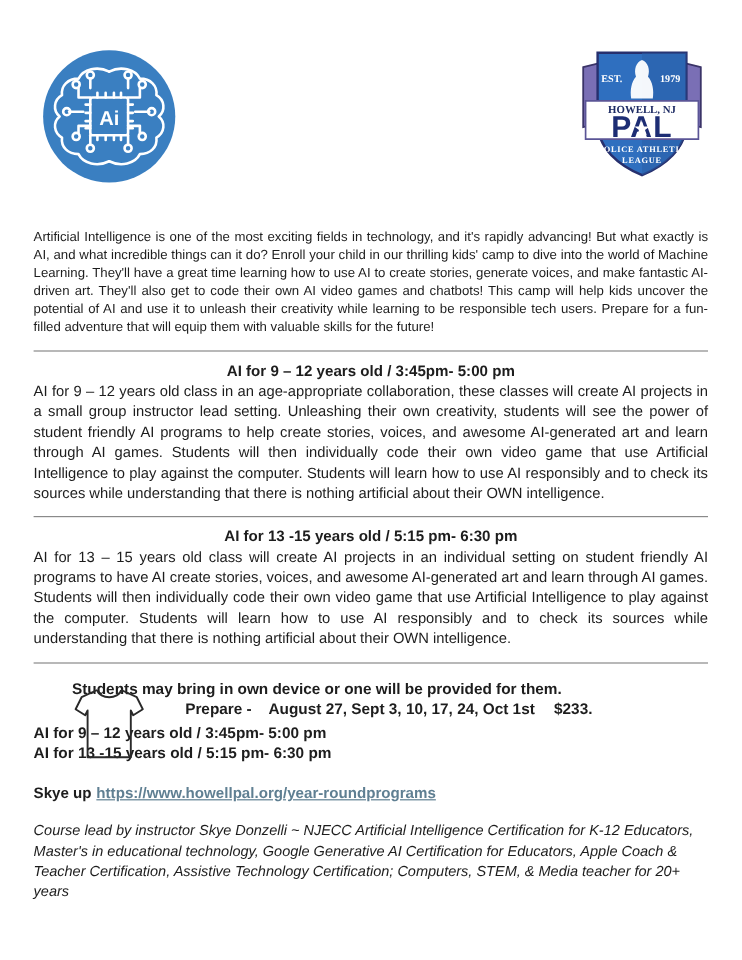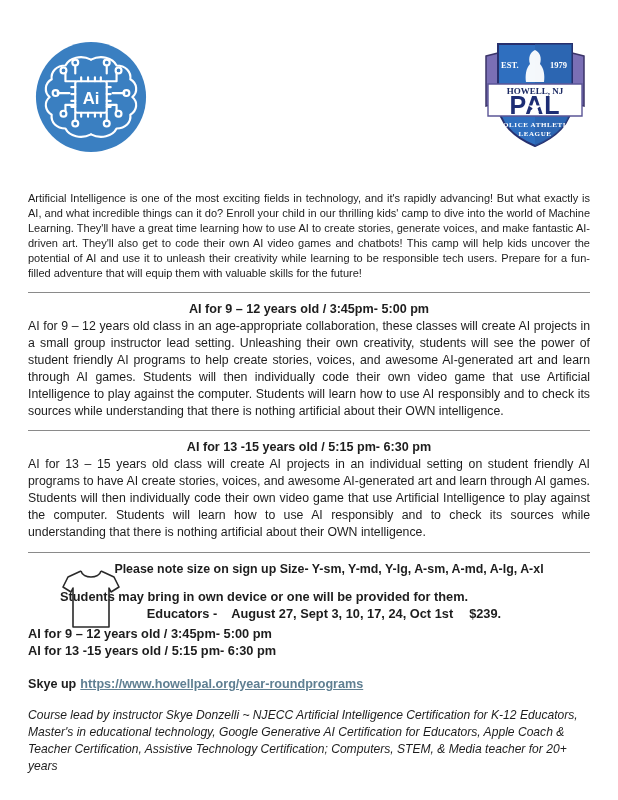--- a/index.html
+++ b/index.html
@@ -280,26 +280,25 @@
 
     <div class="tshirt-icon">
       <svg viewBox="0 0 62 66" width="62" height="66" aria-hidden="true">
         <g fill="none" stroke="#2a2a2a" stroke-width="1.6" stroke-linejoin="round">
           <path d="M21 5 L8 11 L3 21 L11 26 L13 22 L13 61 L49 61 L49 22 L51 26 L59 21 L54 11 L41 5"></path>
           <path d="M21 5 C23 13 39 13 41 5"></path>
         </g>
       </svg>
     </div>
 
-    <div class="tshirt-sizes">Please note size on sign up Size- Y-sm, Y-md, Y-lg, A-sm, A-md, A-lg, A-xl</div>
 
     <div class="device-line">Students may bring in own device or one will be provided for them.</div>
 
     <div class="dates-line">
-      <span>Educators -</span><span class="dates-gap1"></span><span>August 27, Sept 3, 10, 17, 24, Oct 1st</span><span class="dates-gap2"></span><span>$239.</span>
+      <span>Prepare -</span><span class="dates-gap1"></span><span>August 27, Sept 3, 10, 17, 24, Oct 1st</span><span class="dates-gap2"></span><span>$233.</span>
     </div>
 
     <div class="time-line first">AI for 9 – 12 years old / 3:45pm- 5:00 pm</div>
     <div class="time-line">AI for 13 -15 years old / 5:15 pm- 6:30 pm</div>
   </div>
 
   <div class="signup">
     <span>Skye up</span><a class="signup-link" href="#">https://www.howellpal.org/year-roundprograms</a>
   </div>
 

